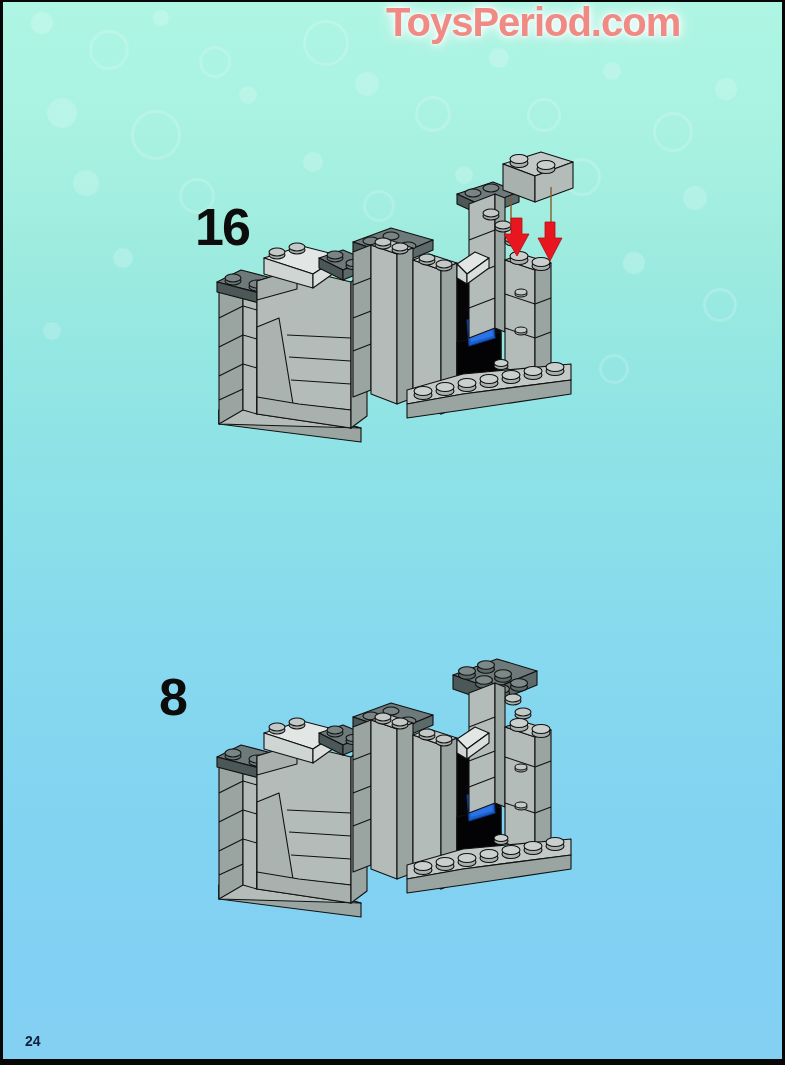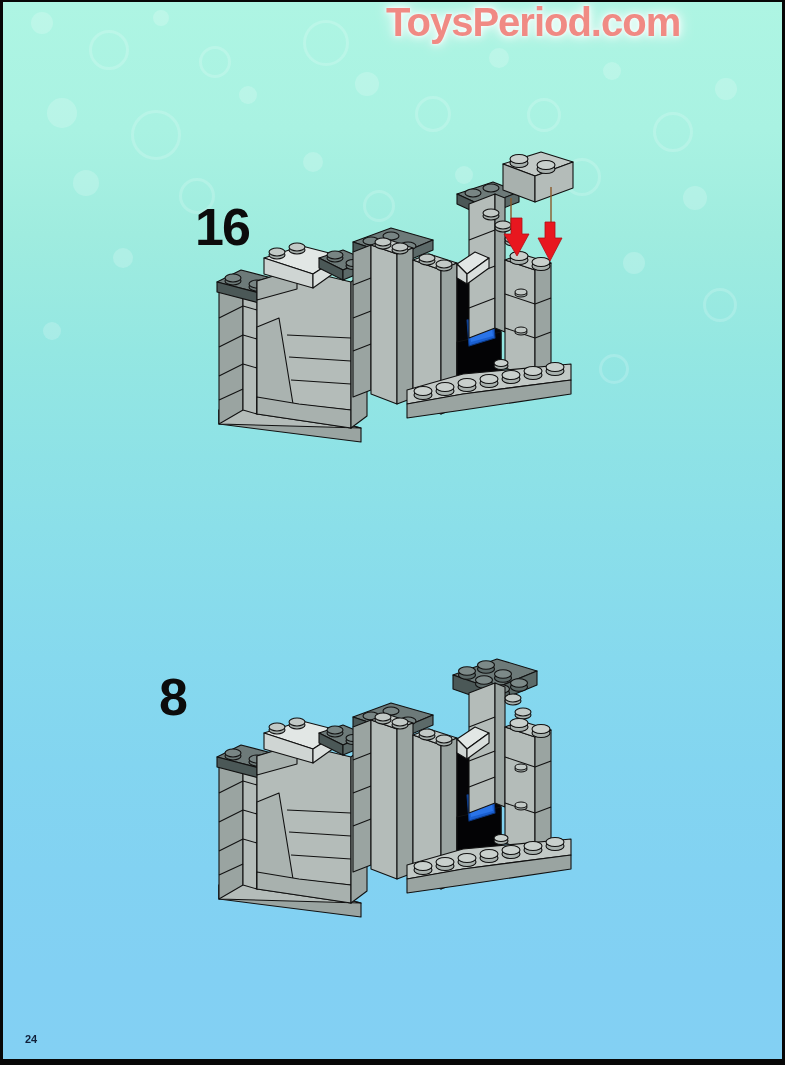--- a/index.html
+++ b/index.html
@@ -34,21 +34,21 @@
 
   .stepnum{
     position:absolute;font-size:52px;font-weight:bold;color:#0c0c0c;
     letter-spacing:-2px;line-height:1;
   }
   #step16num{left:148px;top:199px;margin-left:44px;}
   #step17num{left:156px;top:669px;}
 
   .pagenum{
     position:absolute;left:22px;top:1031px;
-    font-size:11px;font-weight:bold;color:#11203a;
+    font-size:14px;font-weight:bold;color:#11203a;
   }
   .scene{position:absolute;}
   svg{display:block;overflow:visible;}
 </style>
 </head>
 <body>
 
 <div id="page">
 
   <div class="bubbles">

